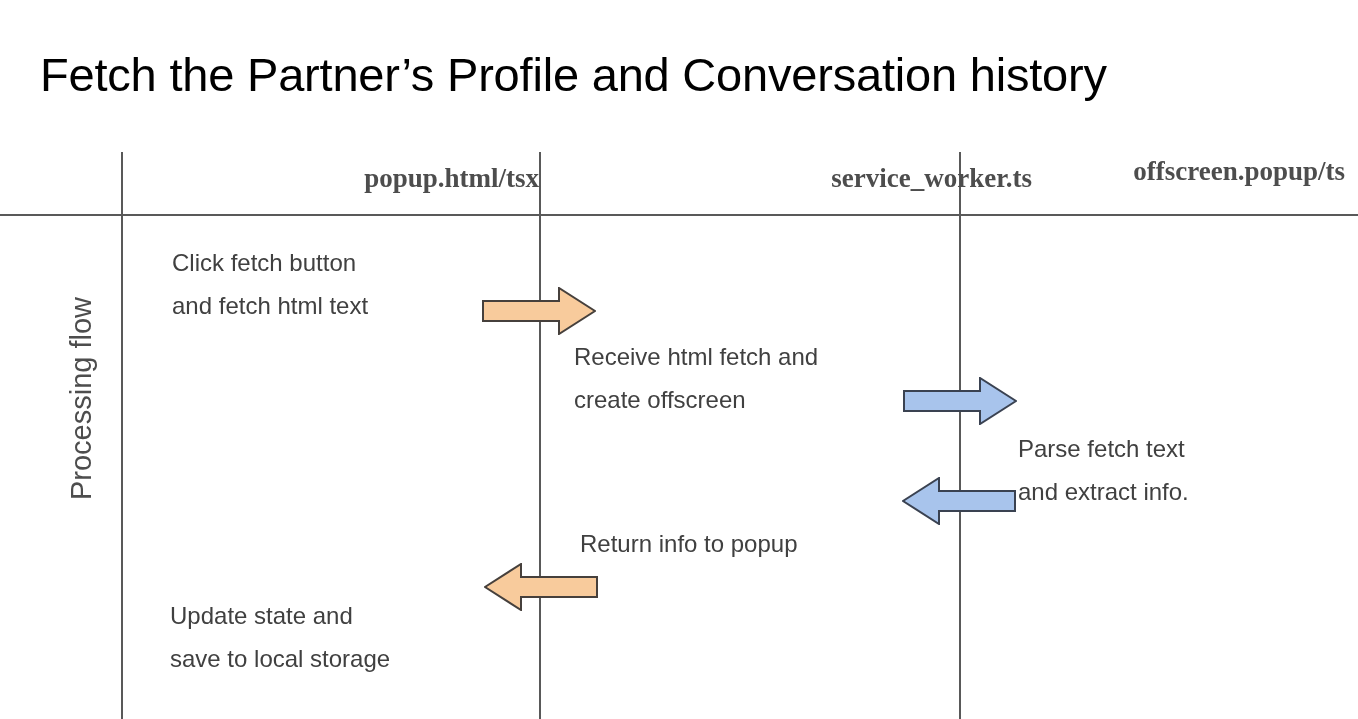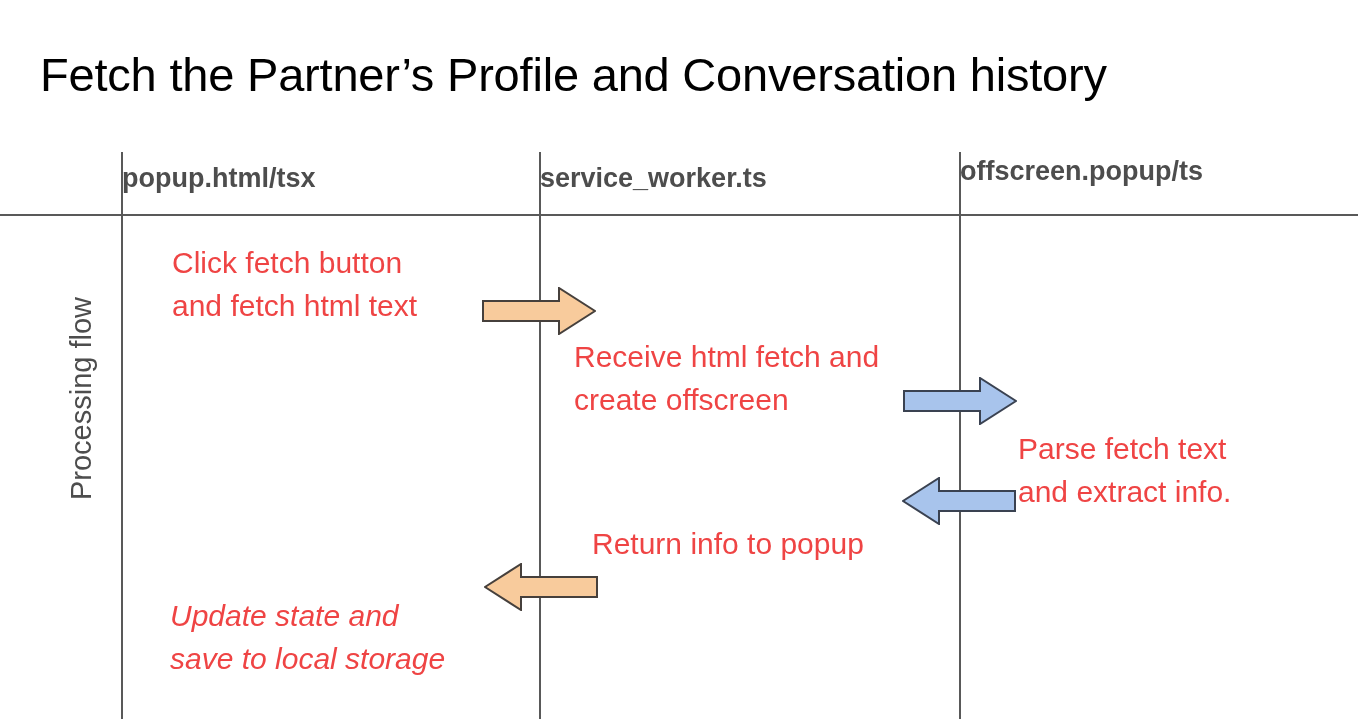--- a/index.html
+++ b/index.html
@@ -51,21 +51,22 @@
     background: #595959;
   }
 
   
   .col-header {
     position: absolute;
     font-size: 27px;
     font-weight: bold;
     color: #4d4d4d;
     white-space: nowrap;
-    text-align: left;
+    text-align: right;
+    font-family: Liberation Serif, serif;
   }
   .col-header.h1 { left: 122px; top: 163px; width: 417px; }
   .col-header.h2 { left: 540px; top: 163px; width: 492px; }
   .col-header.h3 { left: 960px; top: 156px; width: 385px; }
 
   
   #row-label {
     position: absolute;
     left: -55px;
     top: 382px;
@@ -74,30 +75,30 @@
     transform: rotate(-90deg);
     transform-origin: center center;
     font-size: 29px;
     color: #4d4d4d;
     white-space: nowrap;
   }
 
   
   .step-text {
     position: absolute;
-    font-size: 30px;
+    font-size: 24px;
     line-height: 43px;
-    color: #ef4444;
+    color: #404040;
     white-space: pre-line;
   }
   .t-click   { left: 172px; top: 241px; }
   .t-receive { left: 574px; top: 335px; }
   .t-parse   { left: 1018px; top: 427px; }
-  .t-return  { left: 580px; top: 522px; margin-left: 12px; }
-  .t-update  { left: 170px; top: 594px; font-style: italic; }
+  .t-return  { left: 580px; top: 522px; }
+  .t-update  { left: 170px; top: 594px; }
 
   
   .arrow {
     position: absolute;
   }
   .arrow svg { display: block; }
   .a1 { left: 482px; top: 287px; }
   .a2 { left: 903px; top: 377px; }
   .a3 { left: 902px; top: 477px; }
   .a4 { left: 484px; top: 563px; }

